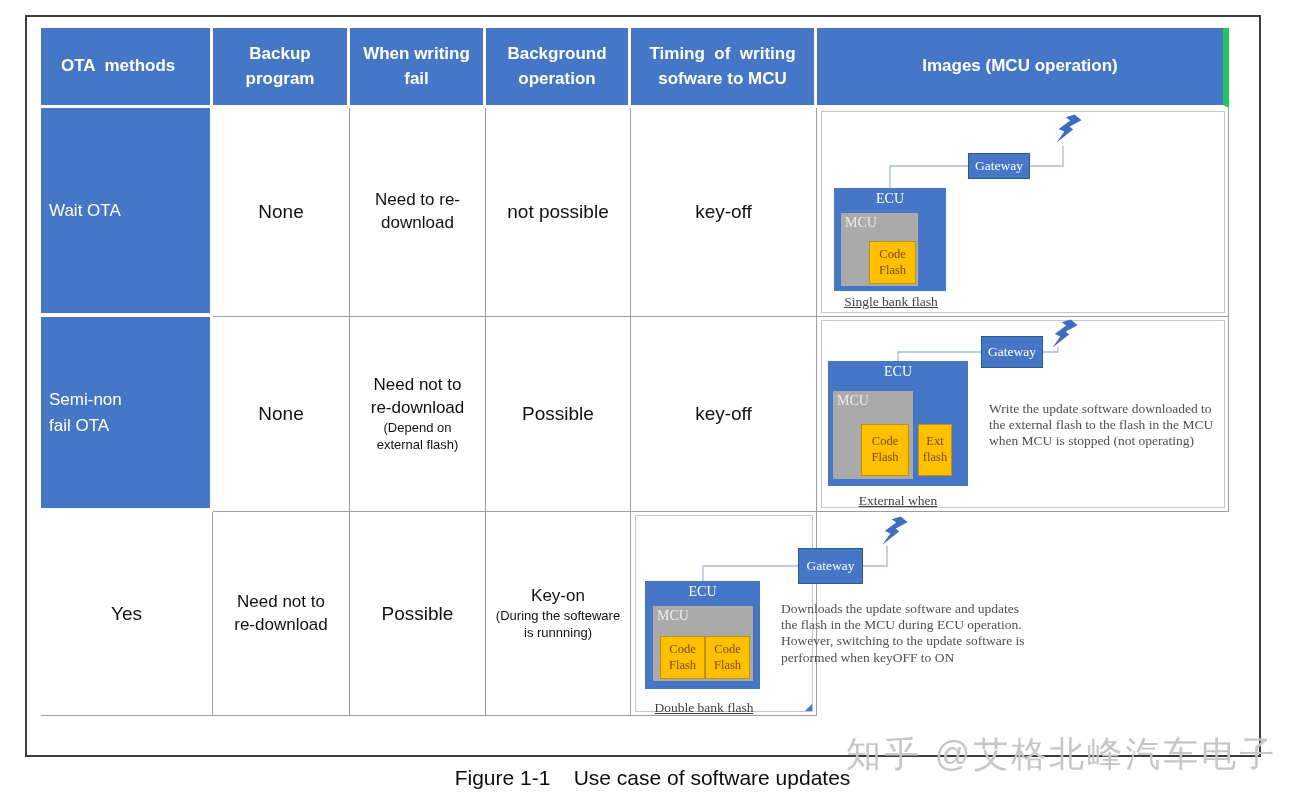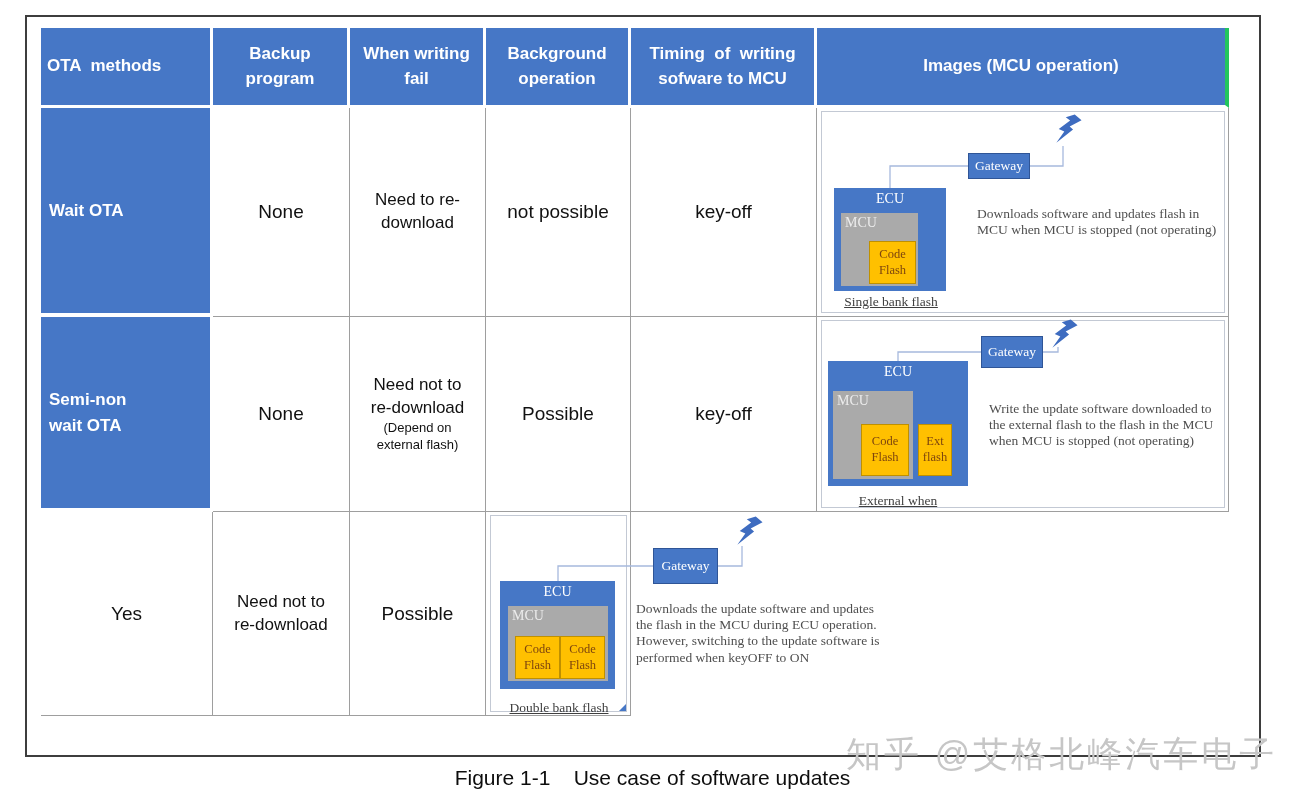--- a/index.html
+++ b/index.html
@@ -11,24 +11,24 @@
 
   .ota-table { position:absolute; left:41px; top:28px;
                display:grid;
                grid-template-columns:172px 137px 136px 145px 186px 412px;
                grid-template-rows:80px 209px 195px 204px; }
 
   .h { background:var(--blue); color:#ffffff; font-weight:bold; font-size:17px;
        display:flex; align-items:center; justify-content:center; text-align:center;
        white-space:pre-wrap; line-height:1.45;
        border-right:3px solid #ffffff; border-bottom:3px solid #ffffff; }
-  .h.first { justify-content:flex-start; text-align:left; padding-left:6px; }
-  .h.last { border-right:4px solid #22c55e; }
+  .h.first { justify-content:flex-start; text-align:left; padding-left:20px; }
+  .h.last { border-right:6px solid #22c55e; }
 
-  .m { background:var(--blue); color:#ffffff; font-weight:bold; font-size:17px;
+  .m { background:var(--blue); color:#ffffff; font-weight:normal; font-size:17px;
        display:flex; align-items:center; padding-left:8px; white-space:pre-wrap;
        line-height:1.5;
        border-right:3px solid #ffffff; border-bottom:4px solid #ffffff; }
   .m.lastrow { border-bottom:1px solid #9e9e9e; }
 
   .c { background:#ffffff; color:#111111; font-size:19px;
        display:flex; flex-direction:column; align-items:center; justify-content:center;
        text-align:center; white-space:pre-wrap; line-height:1.35;
        border-right:1px solid #9e9e9e; border-bottom:1px solid #9e9e9e; }
   .c .mainline { font-size:17px; }
@@ -106,26 +106,25 @@
       </svg>
       <div class="ecu" style="left:12px; top:76px; width:112px; height:103px;">
         <span class="ecu-label">ECU</span>
       </div>
       <div class="mcu" style="left:19px; top:101px; width:77px; height:73px;">
         <span class="mcu-label">MCU</span>
       </div>
       <div class="flash" style="left:47px; top:129px; width:47px; height:43px;">Code Flash</div>
       <div class="gw" style="left:146px; top:41px; width:62px; height:26px;">Gateway</div>
       <div class="pic-cap" style="left:8px; top:182px; width:122px;">Single bank flash</div>
-      <div class="pic-desc" style="left:155px; top:94px; width:242px;">Downloads software and updates flash in MCU when MCU is stopped (not operating)</div>
     </div>
   </div>
 
   <div class="m">Semi-non
-wait OTA</div>
+fail OTA</div>
   <div class="c"><span class="big">None</span></div>
   <div class="c">
     <span class="mainline">Need not to
 re-download</span>
     <span class="sub">(Depend on
 external flash)</span>
   </div>
   <div class="c"><span class="big">Possible</span></div>
   <div class="c"><span class="big">key-off</span></div>
 
@@ -149,20 +148,25 @@
       <div class="gw" style="left:159px; top:15px; width:62px; height:32px;">Gateway</div>
       <div class="pic-cap" style="left:6px; top:172px; width:140px;">External when</div>
       <div class="pic-desc" style="left:167px; top:80px; width:238px;">Write the update software downloaded to the external flash to the flash in the MCU when MCU is stopped (not operating)</div>
     </div>
   </div>
 
   <div class="c"><span class="big">Yes</span></div>
   <div class="c"><span class="mainline">Need not to
 re-download</span></div>
   <div class="c"><span class="big">Possible</span></div>
+  <div class="c">
+    <span class="mainline">Key-on</span>
+    <span class="sub">(During the softeware
+is runnning)</span>
+  </div>
 
   <div class="img-cell">
     <div class="pic">
       <svg class="lines">
         <polyline points="67,65 67,50 162,50" fill="none" stroke="#a7b9dd" stroke-width="1.3"></polyline>
         <polyline points="227,50 251,50 251,30" fill="none" stroke="#a7b9dd" stroke-width="1.3"></polyline>
         <g transform="translate(245,-1)">
           <path class="bolt" transform="rotate(14 12 16)" d="M16 0 L24 4 L14 13 L18 15 L5 32 L10 19 L4 18 L13 7 L8 5 Z"></path>
         </g>
       </svg>

